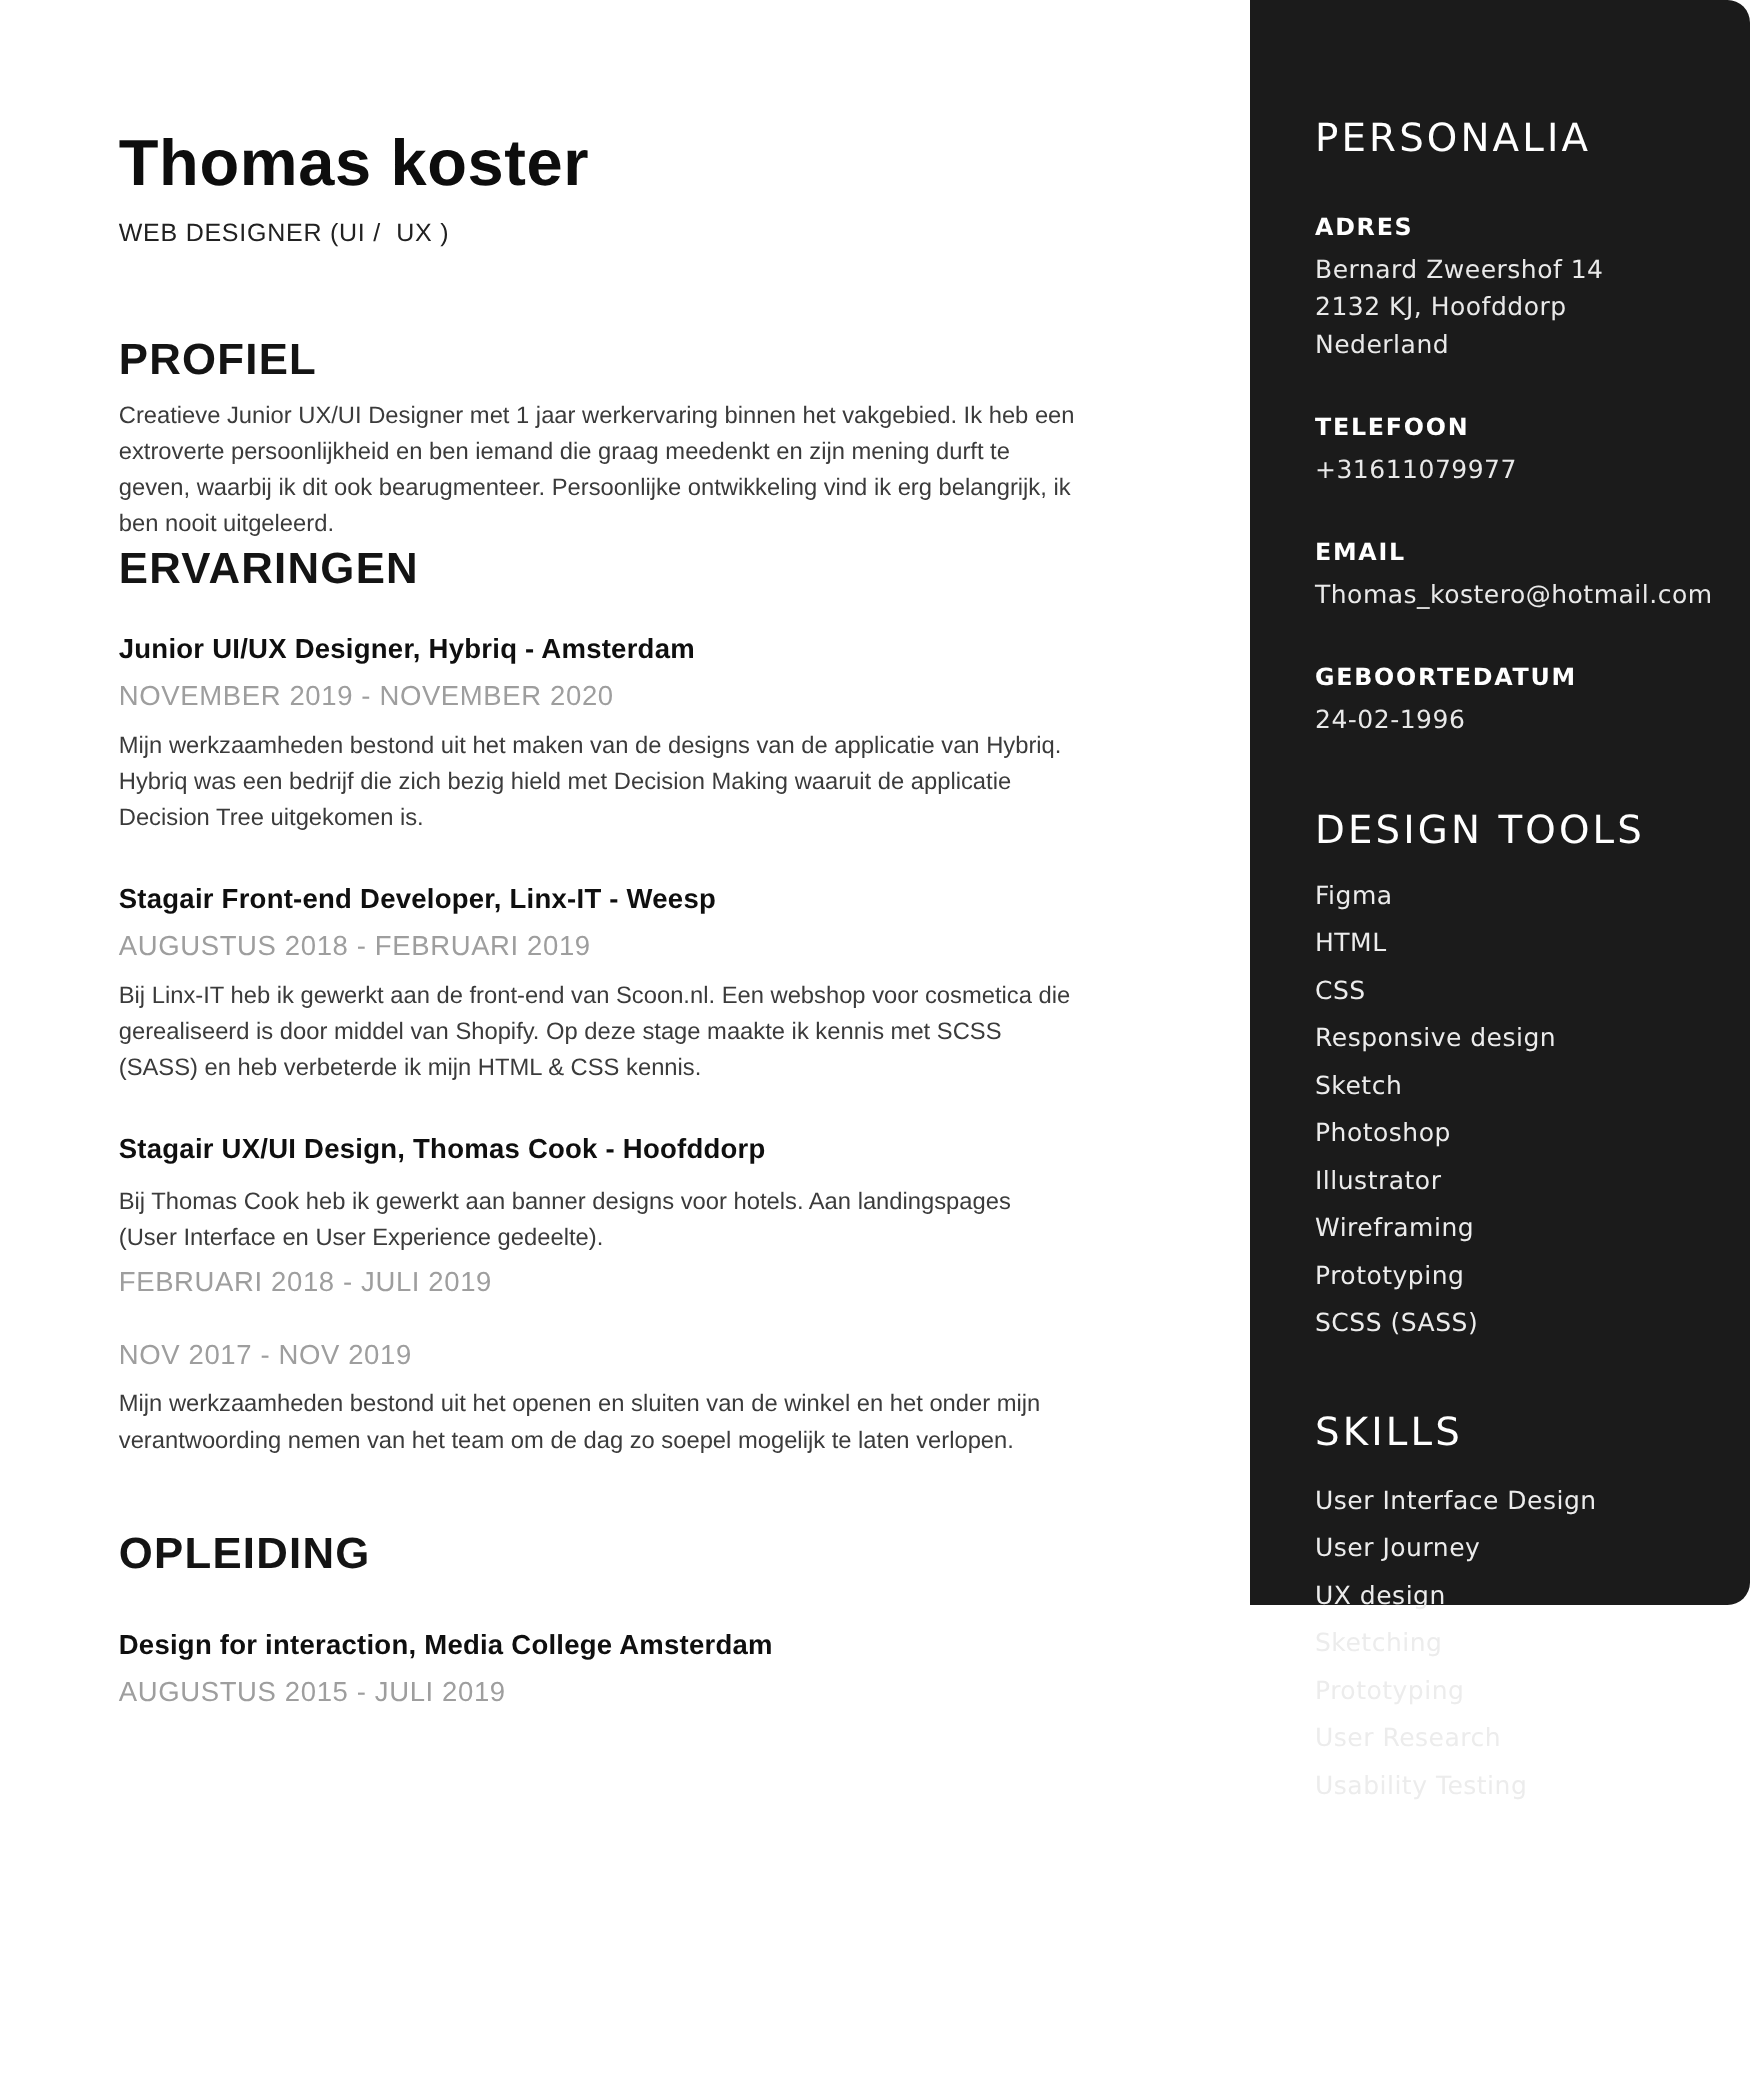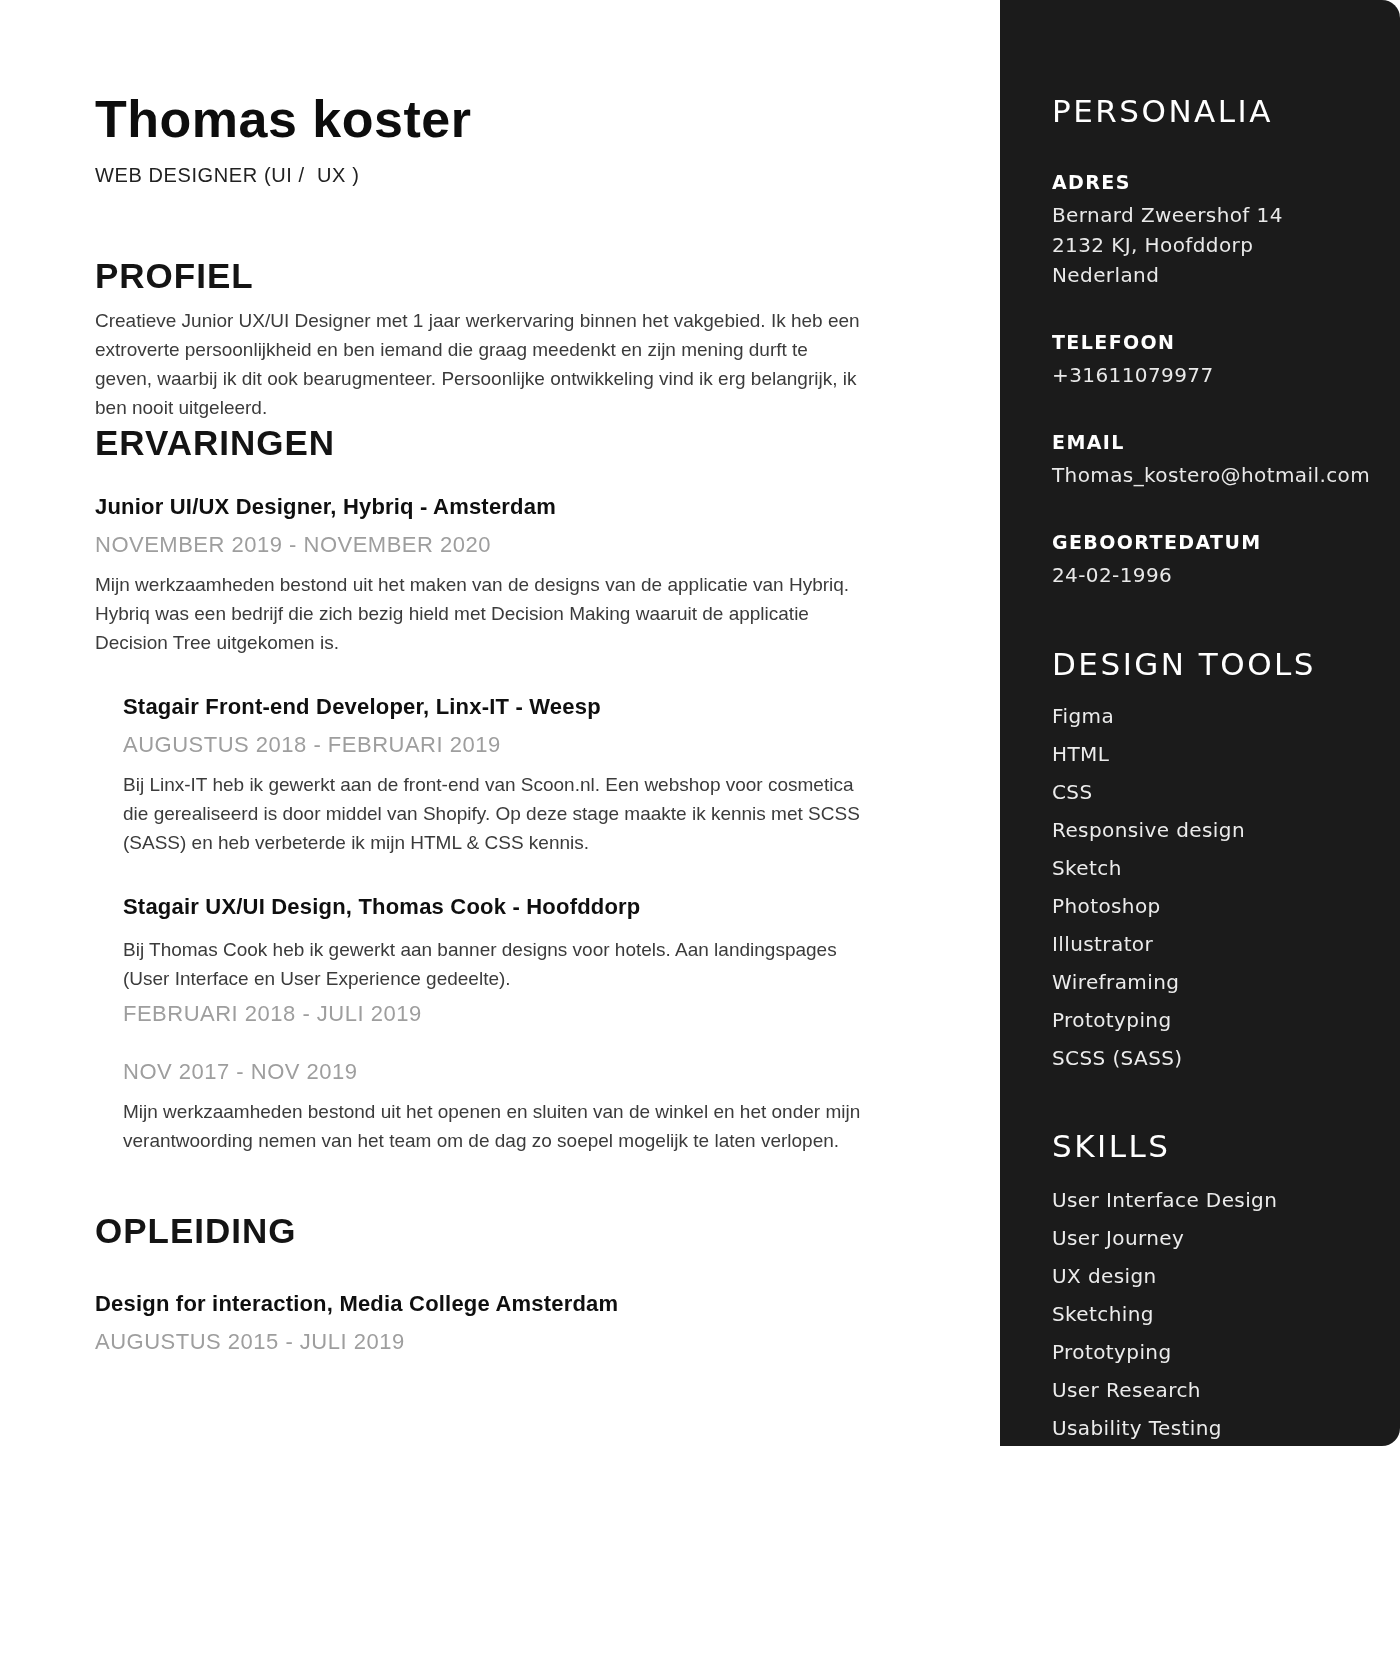--- a/index.html
+++ b/index.html
@@ -9,21 +9,21 @@
     height: 1658px;
     background: #ffffff;
     overflow: hidden;
     font-family: "Liberation Sans", sans-serif;
   }
 
   
   .main {
     position: absolute;
     left: 95px;
-    top: 4px;
+    top: 16px;
     width: 772px;
   }
   .name {
     margin-top: 86px;
     font-size: 52px;
     line-height: 1.15;
     font-weight: 600;
     letter-spacing: 0.5px;
     color: #0d0d0d;
   }
@@ -45,21 +45,21 @@
   .h-ervaringen { }
   .h-opleiding  { margin-top: 55px; }
   .body-text {
     font-size: 19px;
     line-height: 29px;
     color: #3b3b3b;
     max-width: 765px;
   }
   .profile-text { margin-top: 10px; }
   .job { margin-top: 30px; }
-  .job + .job { margin-top: 36px; margin-left: 28px; }
+  .job + .job { margin-top: 36px; }
   .job-title, .edu-title {
     font-size: 22px;
     line-height: 28px;
     font-weight: 600;
     letter-spacing: 0.2px;
     color: #0f0f0f;
   }
   .period {
     font-size: 22px;
     line-height: 22px;
@@ -70,21 +70,21 @@
   .job-desc { margin-top: 14px; }
   .period.after-desc { margin-top: 10px; }
   .edu-item { margin-top: 38px; }
 
   
   .sidebar {
     position: absolute;
     top: 0;
     right: 0;
     width: 400px;
-    height: 1446px;
+    height: 1284px;
     box-sizing: border-box;
     background: #1b1b1b;
     border-radius: 0 18px 18px 0;
     padding: 0 30px 0 52px;
     color: #ffffff;
     font-family: "DejaVu Sans", sans-serif;
   }
   .side-heading {
     font-size: 31px;
     line-height: 38px;

